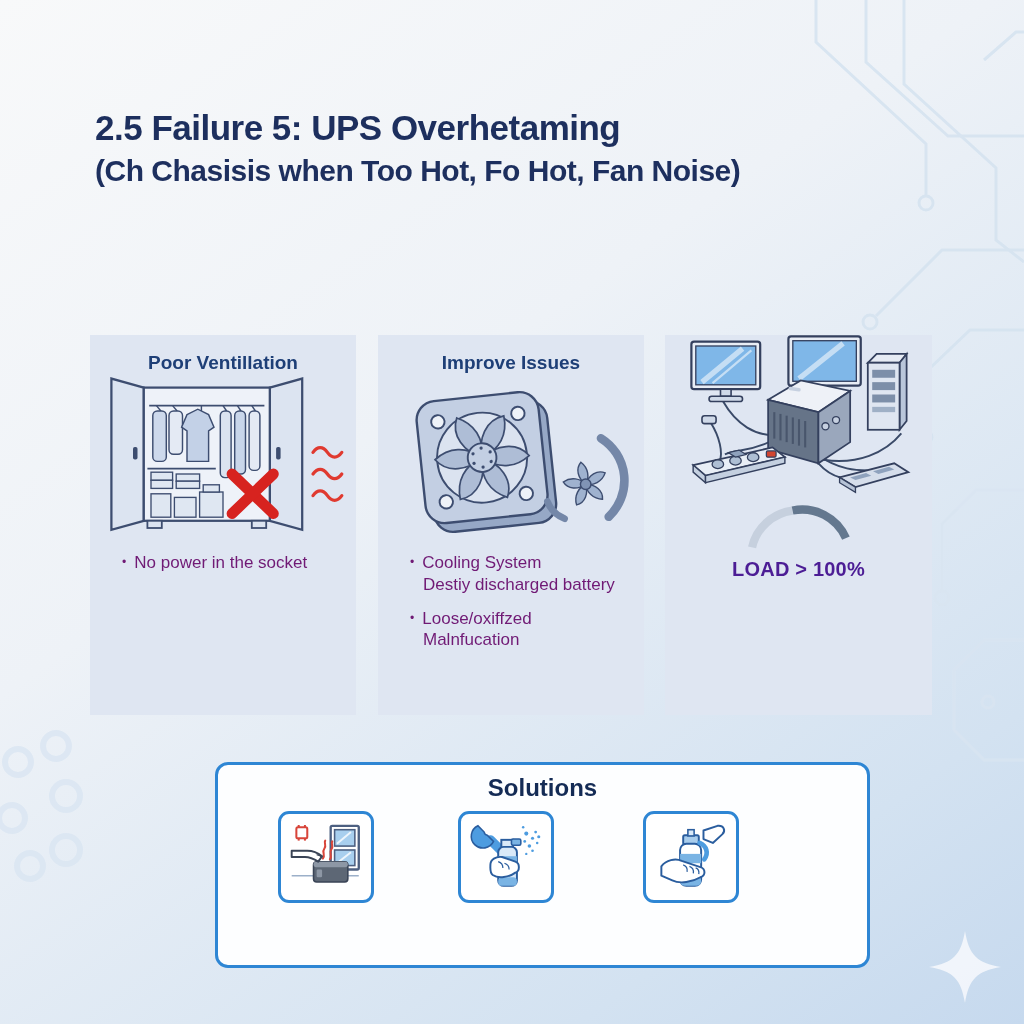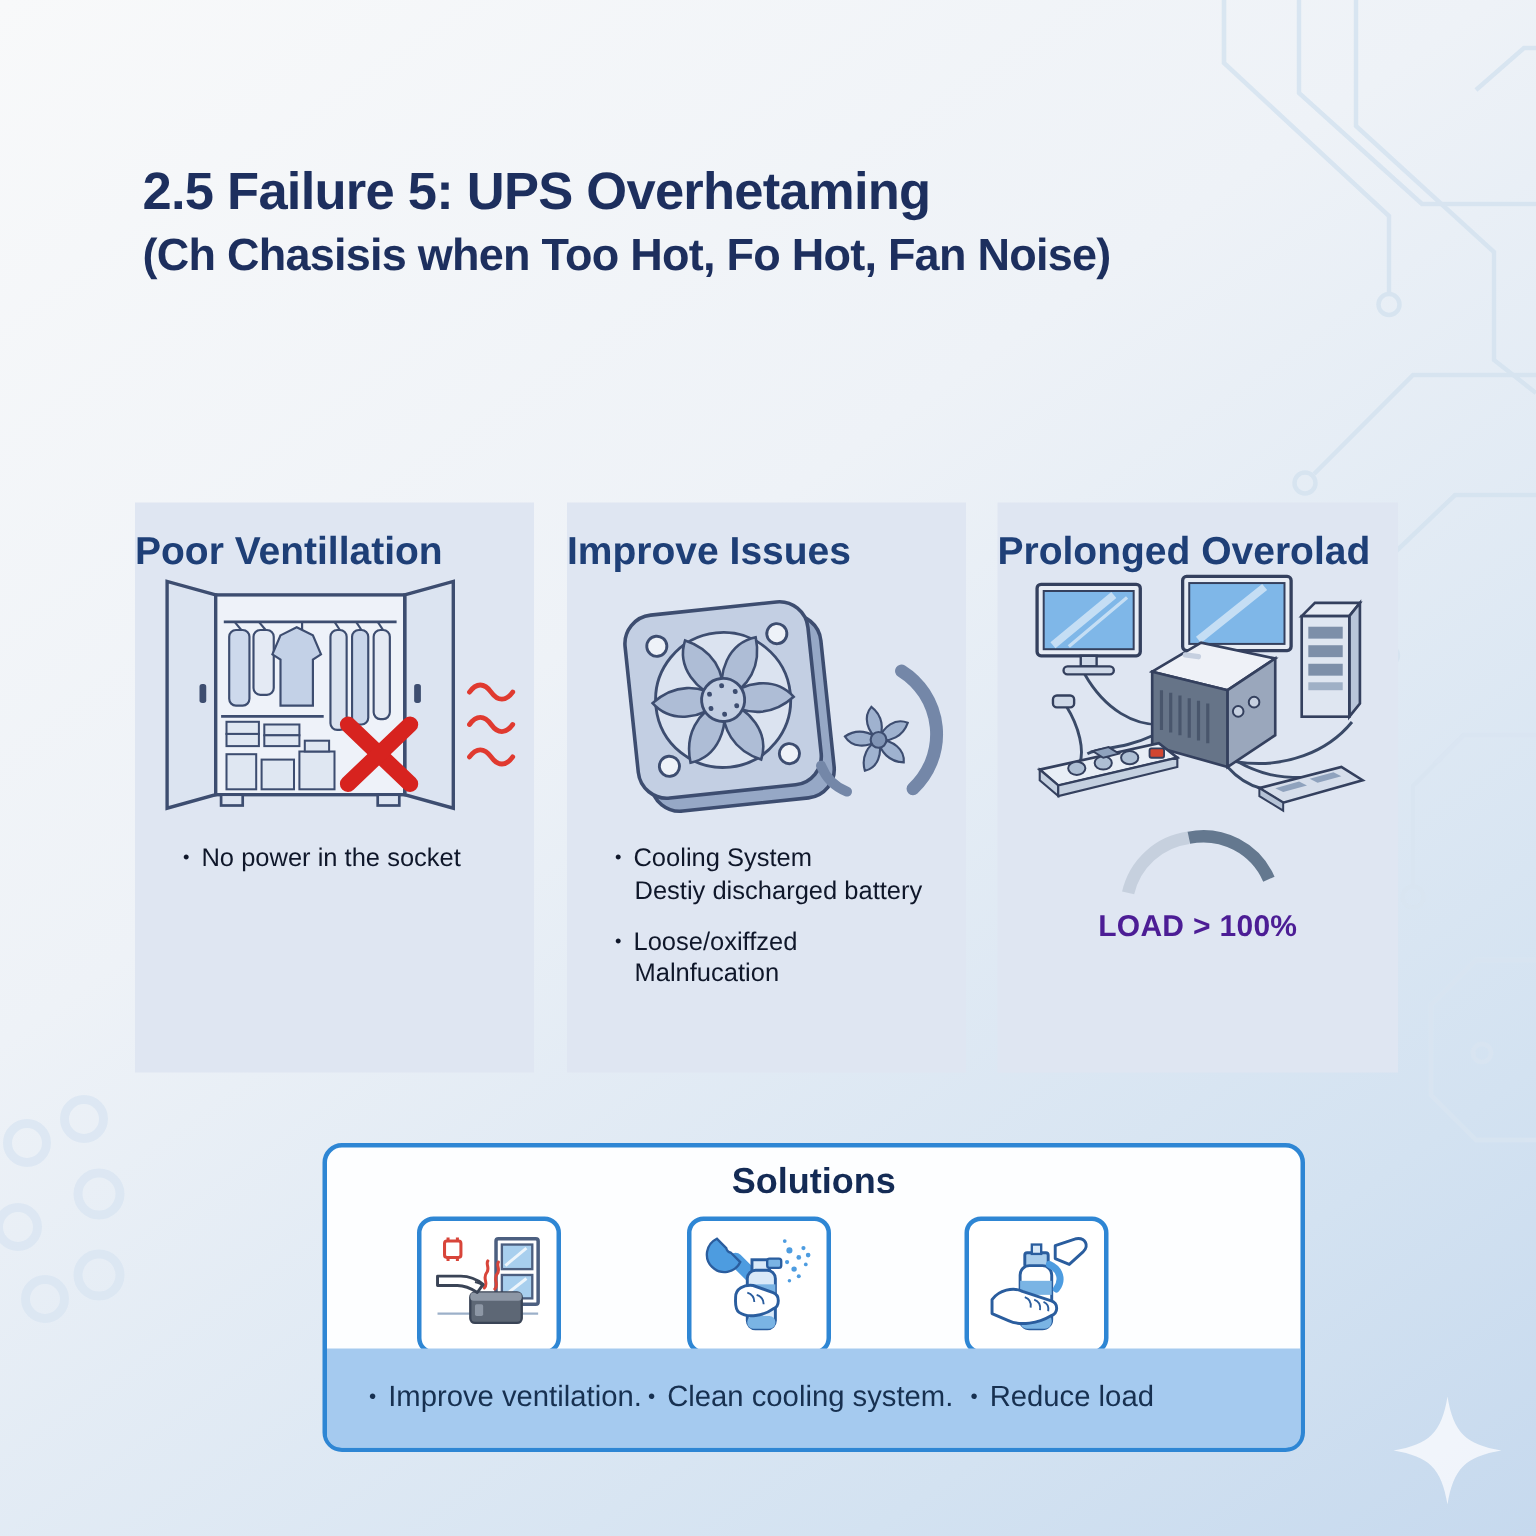--- a/index.html
+++ b/index.html
@@ -10,23 +10,23 @@
   }
   .deco{position:absolute;pointer-events:none;}
 
   
   .header{position:absolute;left:95px;top:110px;color:#1d2f5e;}
   .header .title{font-size:35px;font-weight:700;letter-spacing:-0.5px;line-height:1.05;}
   .header .subtitle{font-size:30px;font-weight:700;letter-spacing:-0.5px;margin-top:7px;text-align:right;}
 
   
   .card{position:absolute;top:335px;width:266px;height:380px;background:#dfe6f2;box-sizing:border-box;}
-  .card-title{margin-top:17px;text-align:left;font-size:26px;font-weight:700;color:#1e3f77;}
+  .card-title{margin-top:17px;text-align:center;font-size:19px;font-weight:700;color:#1e3f77;}
   .card-illus{height:160px;margin-top:2px;display:flex;align-items:center;justify-content:center;}
-  .card-bullets{list-style:none;margin:16px 0 0 0;padding:0 14px 0 32px;font-size:17px;color:#0f172a;}
+  .card-bullets{list-style:none;margin:16px 0 0 0;padding:0 14px 0 32px;font-size:17px;color:#701a75;}
   .card-bullets li{padding-left:13px;text-indent:-13px;white-space:pre-line;line-height:1.28;margin-bottom:12px;}
   .card-bullets li::before{content:"•";font-size:0.72em;margin-right:8px;position:relative;top:-2px;}
   .card-bullets.wide-gap li{margin-bottom:26px;}
   .gauge-wrap{margin-top:8px;text-align:center;}
   .load-label{margin-top:3px;text-align:center;font-size:20px;font-weight:700;color:#4c1d95;letter-spacing:0.2px;}
 
   
   .solutions{position:absolute;left:215px;top:762px;width:655px;height:206px;box-sizing:border-box;
     background:#fdfeff;border:3px solid #2e86d4;border-radius:13px;}
   .solutions-title{margin-top:9px;text-align:center;font-size:24px;font-weight:700;color:#142b55;}
@@ -190,21 +190,20 @@
     </div>
     <ul class="card-bullets">
       <li>Cooling System
 Destiy discharged battery</li>
       <li>Loose/oxiffzed
 Malnfucation</li>
     </ul>
   </div>
 
   <div class="card" style="left:665px;width:267px;">
-    <div class="card-title">Prolonged Overolad</div>
     <div class="card-illus">
       <svg width="248" height="172" viewBox="0 0 260 195">
 
         <g fill="none" stroke="#3a4a68" stroke-width="2.2">
           <path d="M44,80 C60,108 82,118 100,118"></path>
           <path d="M158,72 C158,80 156,86 154,92"></path>
           <path d="M30,104 C40,120 44,138 40,148"></path>
           <path d="M100,132 C76,152 56,144 34,154"></path>
           <path d="M150,140 C176,158 196,158 208,158"></path>
           <path d="M158,146 C196,152 228,138 246,116"></path>
@@ -364,20 +363,15 @@
 
         <path d="M66,16 L84,10 C92,9 95,16 90,21 L78,32 L66,27 Z" fill="#ffffff" stroke="#2a5d9e" stroke-width="2.5" stroke-linejoin="round"></path>
 
         <path d="M12,62 C18,54 30,51 38,55 L62,63 C69,65 69,74 62,76 C52,82 36,85 26,80 L12,74 Z" fill="#ffffff" stroke="#2a5d9e" stroke-width="2.5" stroke-linejoin="round"></path>
         <path d="M40,60 q6,2 5,9" fill="none" stroke="#2a5d9e" stroke-width="1.6"></path>
         <path d="M48,62 q6,2 5,9" fill="none" stroke="#2a5d9e" stroke-width="1.6"></path>
         <path d="M56,64 q5,2 4,8" fill="none" stroke="#2a5d9e" stroke-width="1.6"></path>
       </svg>
     </div>
 
-    <div class="sol-band">
-      <div class="sol-label l1">Improve ventilation.</div>
-      <div class="sol-label l2">Clean cooling system.</div>
-      <div class="sol-label l3">Reduce load</div>
-    </div>
   </div>
 
 </div>
 
 </body></html>

